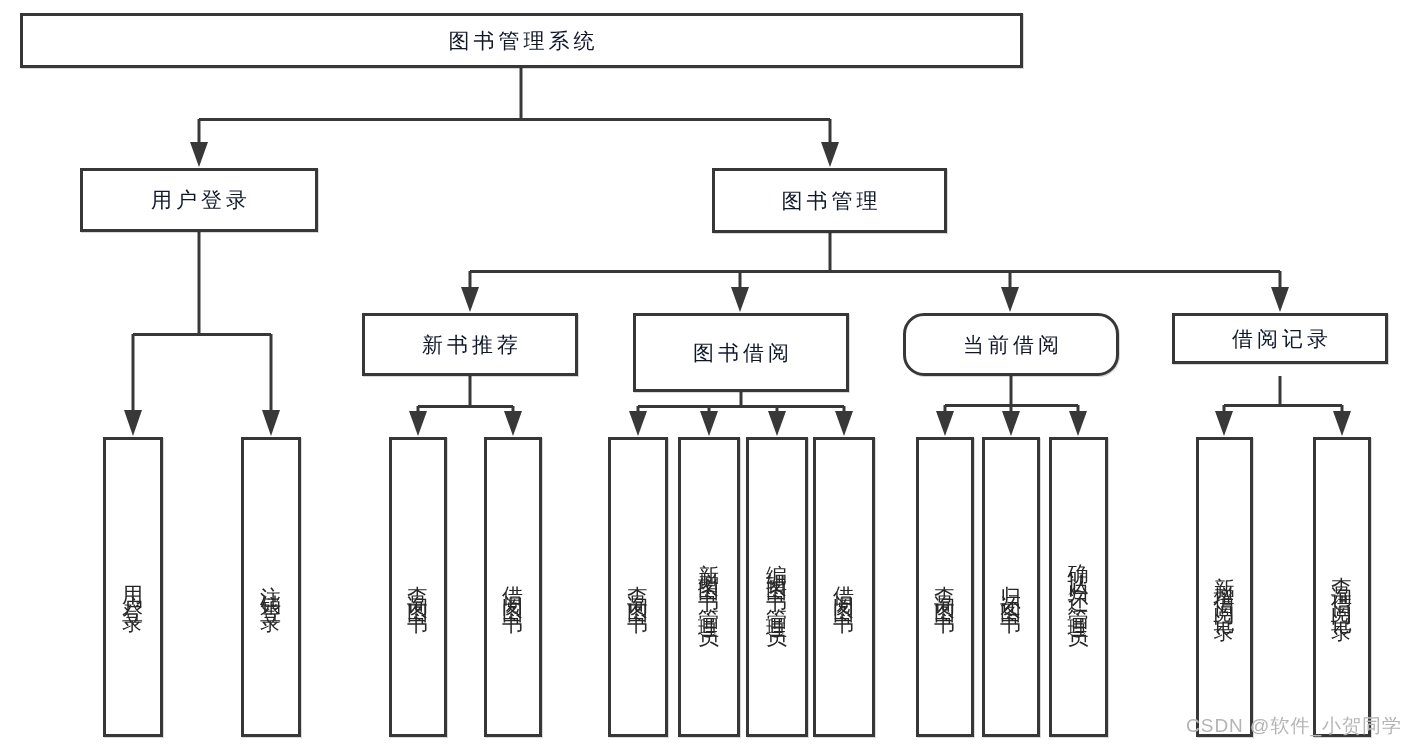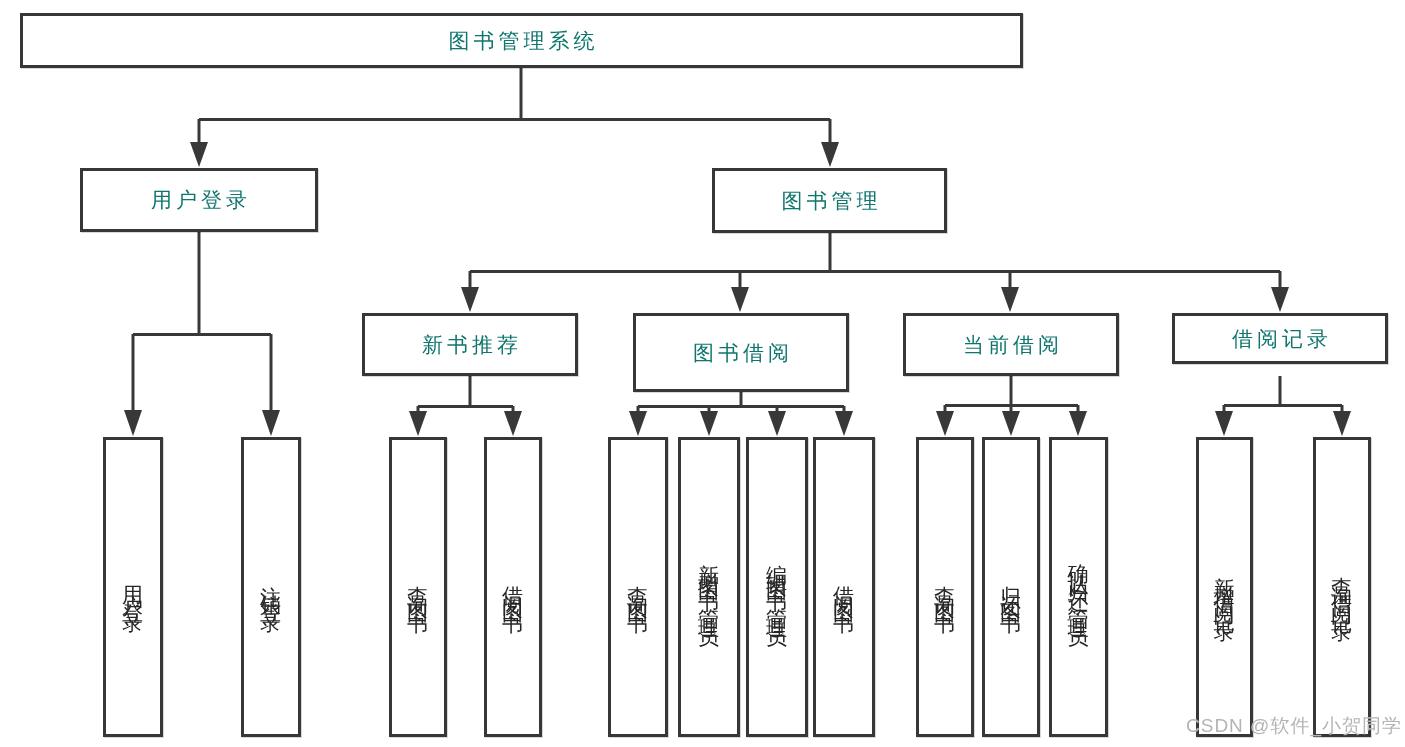--- a/index.html
+++ b/index.html
@@ -23,42 +23,42 @@
     background: #ffffff;
     border: 3px solid #373737;
     display: flex;
     align-items: center;
     justify-content: center;
     z-index: 2;
     box-shadow: 1px 1px 0 rgba(0,0,0,0.15);
   }
   .hlabel {
     font-size: 21px;
-    color: #0f766e;
+    color: #0f172a;
     letter-spacing: 4px;
     text-indent: 4px;
     white-space: nowrap;
   }
   .vlabel {
     writing-mode: vertical-rl;
     text-orientation: mixed;
     font-size: 21px;
     color: #262626;
     letter-spacing: 9px;
     line-height: 1;
   }
   
   #nb-root  { left: 20px;   top: 13px;  width: 1003px; height: 55px; }
   
   #nb-l2a   { left: 80px;   top: 168px; width: 238px;  height: 64px; }
   #nb-l2b   { left: 712px;  top: 168px; width: 235px;  height: 65px; justify-content: center; }
   
   #nb-l3a   { left: 362px;  top: 313px; width: 216px;  height: 63px; }
   #nb-l3b   { left: 633px;  top: 313px; width: 216px;  height: 79px; }
-  #nb-l3c   { left: 903px;  top: 313px; width: 216px;  height: 63px; }
+  #nb-l3c   { left: 903px;  top: 313px; width: 216px;  height: 63px; border-radius: 21px; }
   #nb-l3d   { left: 1172px; top: 313px; width: 216px;  height: 51px; }
   
   .leaf     { top: 437px; height: 300px; }
   #lf-a1 { left: 103px;  width: 60px; }
   #lf-a2 { left: 241px;  width: 60px; }
   #lf-b1 { left: 389px;  width: 58px; }
   #lf-b2 { left: 484px;  width: 58px; }
   #lf-c1 { left: 608px;  width: 60px; }
   #lf-c2 { left: 678px;  width: 62px; }
   #lf-c3 { left: 746px;  width: 62px; }

